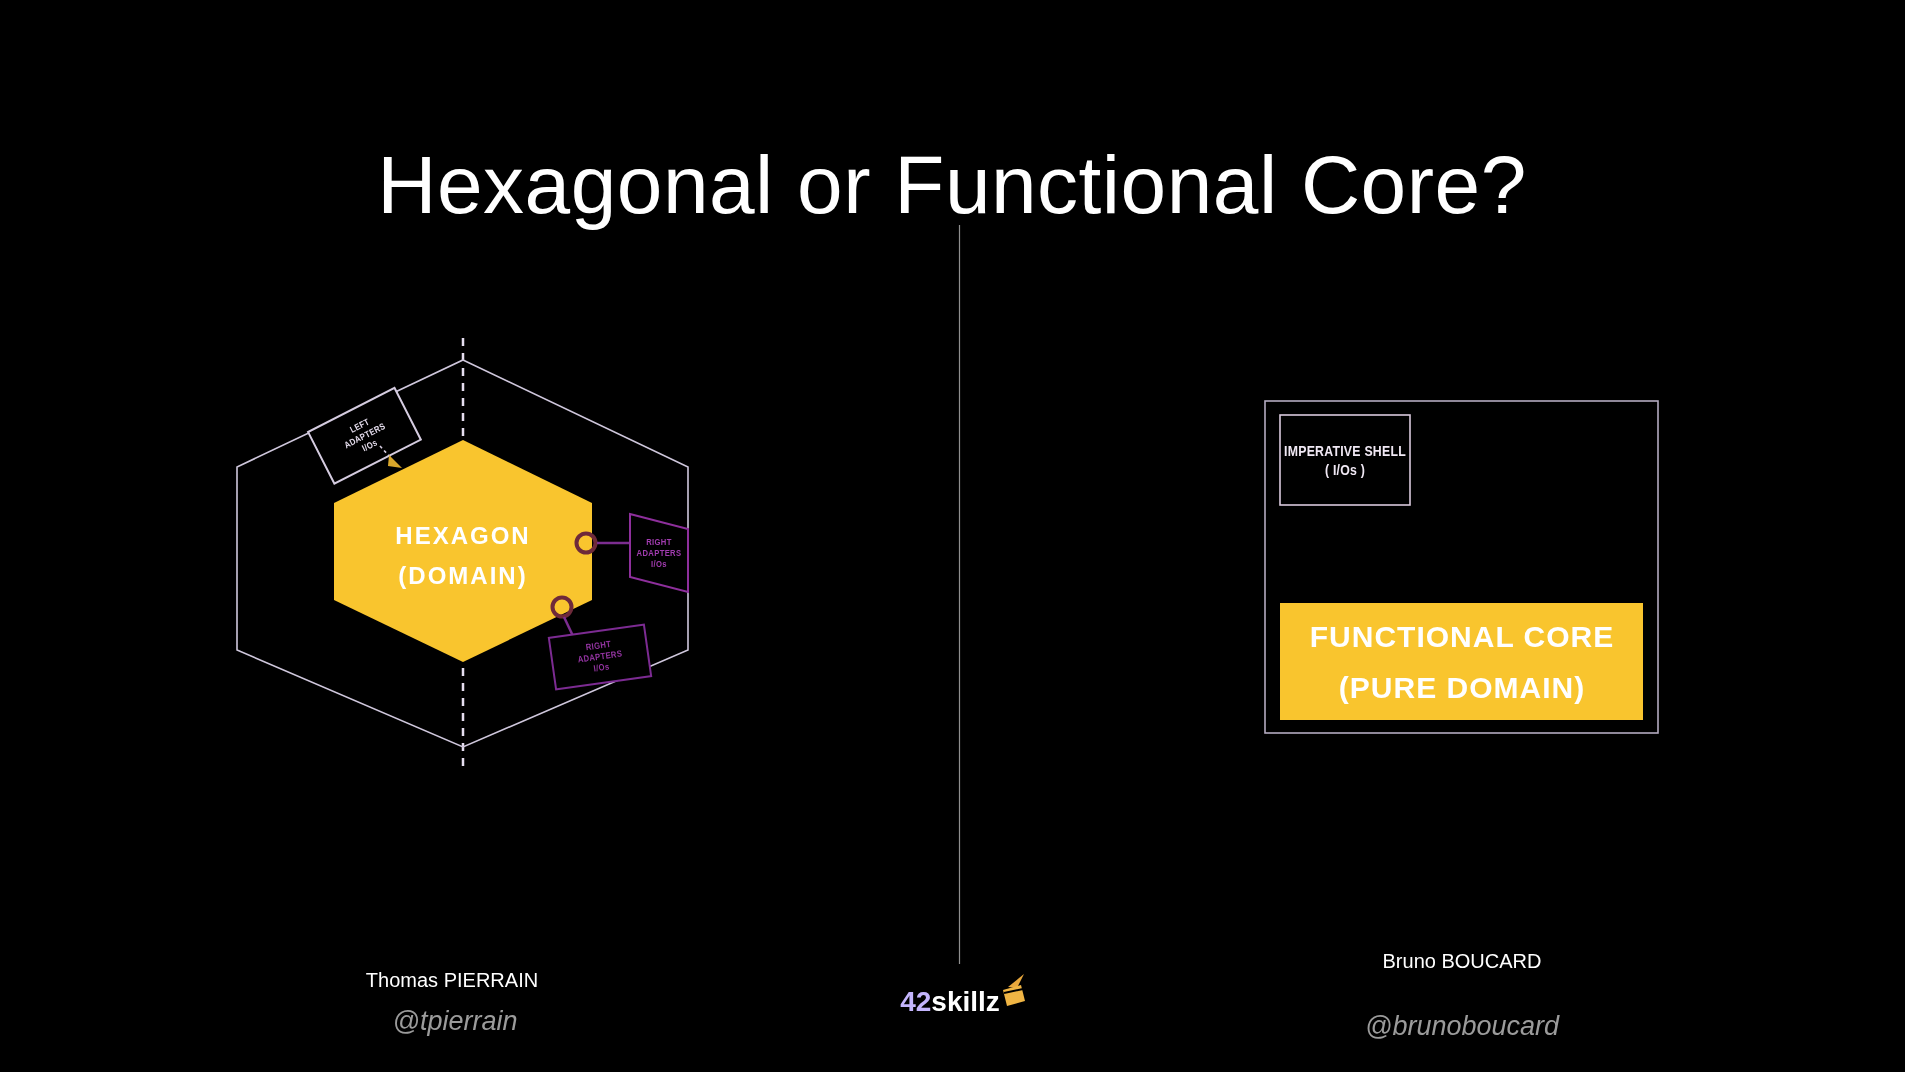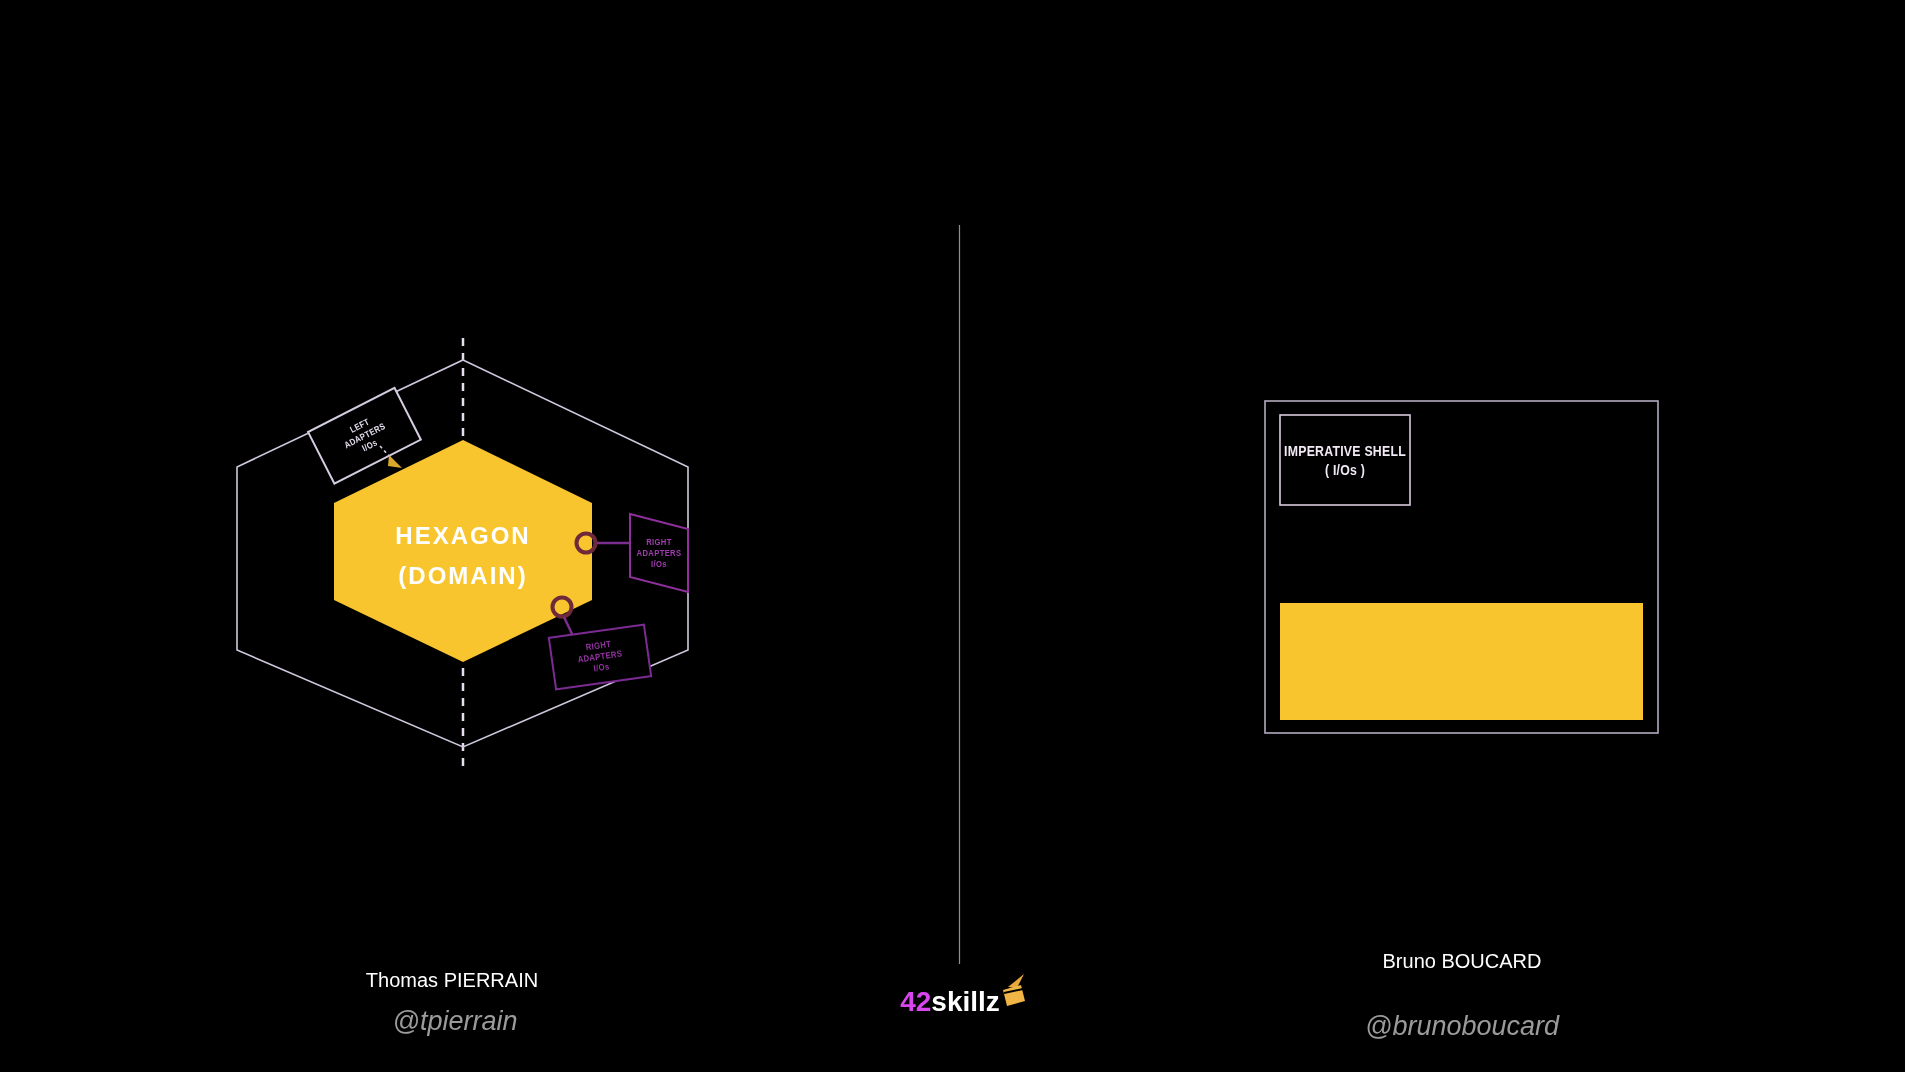--- a/index.html
+++ b/index.html
@@ -62,21 +62,21 @@
   }
   .left-author-name  { left: 452px;  top: 980px; }
   .left-author-handle{ left: 455px;  top: 1021px; }
   .right-author-name { left: 1462px; top: 961px; }
   .right-author-handle{ left: 1462px; top: 1026px; }
   .logo {
     left: 950px; top: 1002px;
     transform: translate(-50%, -50%);
     font-size: 28px; font-weight: bold; white-space: nowrap;
   }
-  .logo .gold { color: #d946ef; margin-top: 40px; }
+  .logo .gold { color: #c4b5fd; margin-top: 40px; }
   .logo .white { color: #ffffff; }
 </style>
 </head>
 <body>
 
 <main class="slide">
 
   <svg class="layer" width="1905" height="1072" viewBox="0 0 1905 1072">
 
     <line x1="959.5" y1="225" x2="959.5" y2="964" stroke="#8F8F8F" stroke-width="1.2"></line>
@@ -104,39 +104,42 @@
     <rect x="1280" y="415" width="130" height="90" fill="none" stroke="#D9C9DC" stroke-width="1.6"></rect>
     <rect x="1280" y="603" width="363" height="117" fill="#F9C52E"></rect>
 
     <g>
       <polygon points="1008,987 1024,974 1017,988" fill="#E9A83C"></polygon>
       <polygon points="1003,990 1021,985 1025,1001 1007,1006" fill="#F0B544"></polygon>
       <line x1="1004" y1="993" x2="1023" y2="989" stroke="#000000" stroke-width="2"></line>
     </g>
   </svg>
 
+  <h1 class="abs slide-title">Hexagonal or Functional Core?</h1>
 
   <div class="abs hexagon-label">HEXAGON
 (DOMAIN)</div>
 
   <div class="abs adapter-label left-adapters-label">LEFT
 ADAPTERS
 I/Os</div>
 
   <div class="abs adapter-label right-adapters-middle-label">RIGHT
 ADAPTERS
 I/Os</div>
 
   <div class="abs adapter-label right-adapters-bottom-label">RIGHT
 ADAPTERS
 I/Os</div>
 
   <div class="abs imperative-shell-label">IMPERATIVE SHELL
 ( I/Os )</div>
 
+  <div class="abs functional-core-label">FUNCTIONAL CORE
+(PURE DOMAIN)</div>
 
   <div class="abs author-name left-author-name">Thomas PIERRAIN</div>
   <div class="abs author-handle left-author-handle">@tpierrain</div>
 
   <div class="abs author-name right-author-name">Bruno BOUCARD</div>
   <div class="abs author-handle right-author-handle">@brunoboucard</div>
 
   <div class="abs logo">
     <span class="gold">42</span><span class="white">skillz</span>
   </div>

